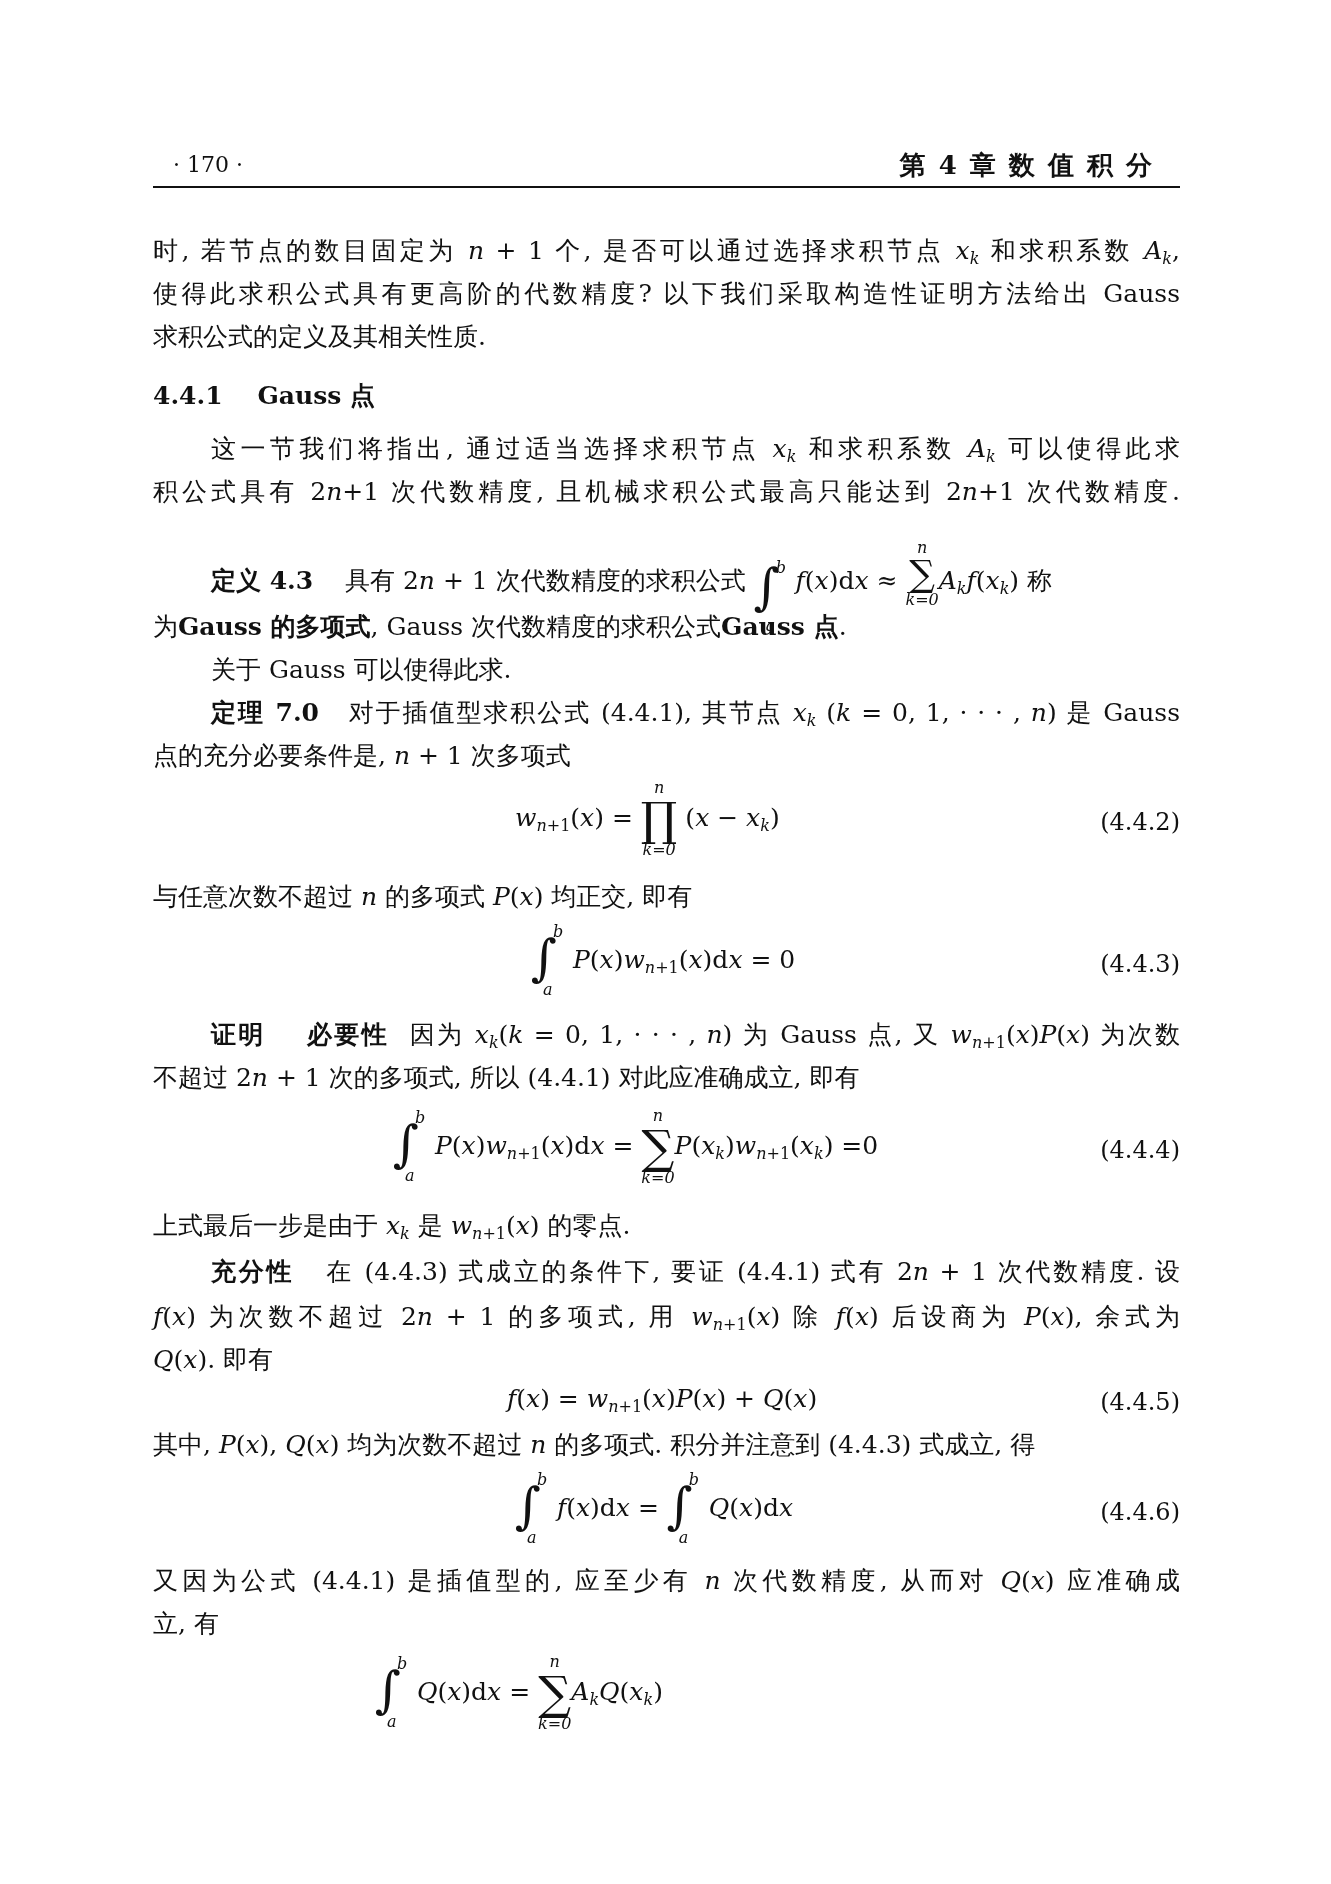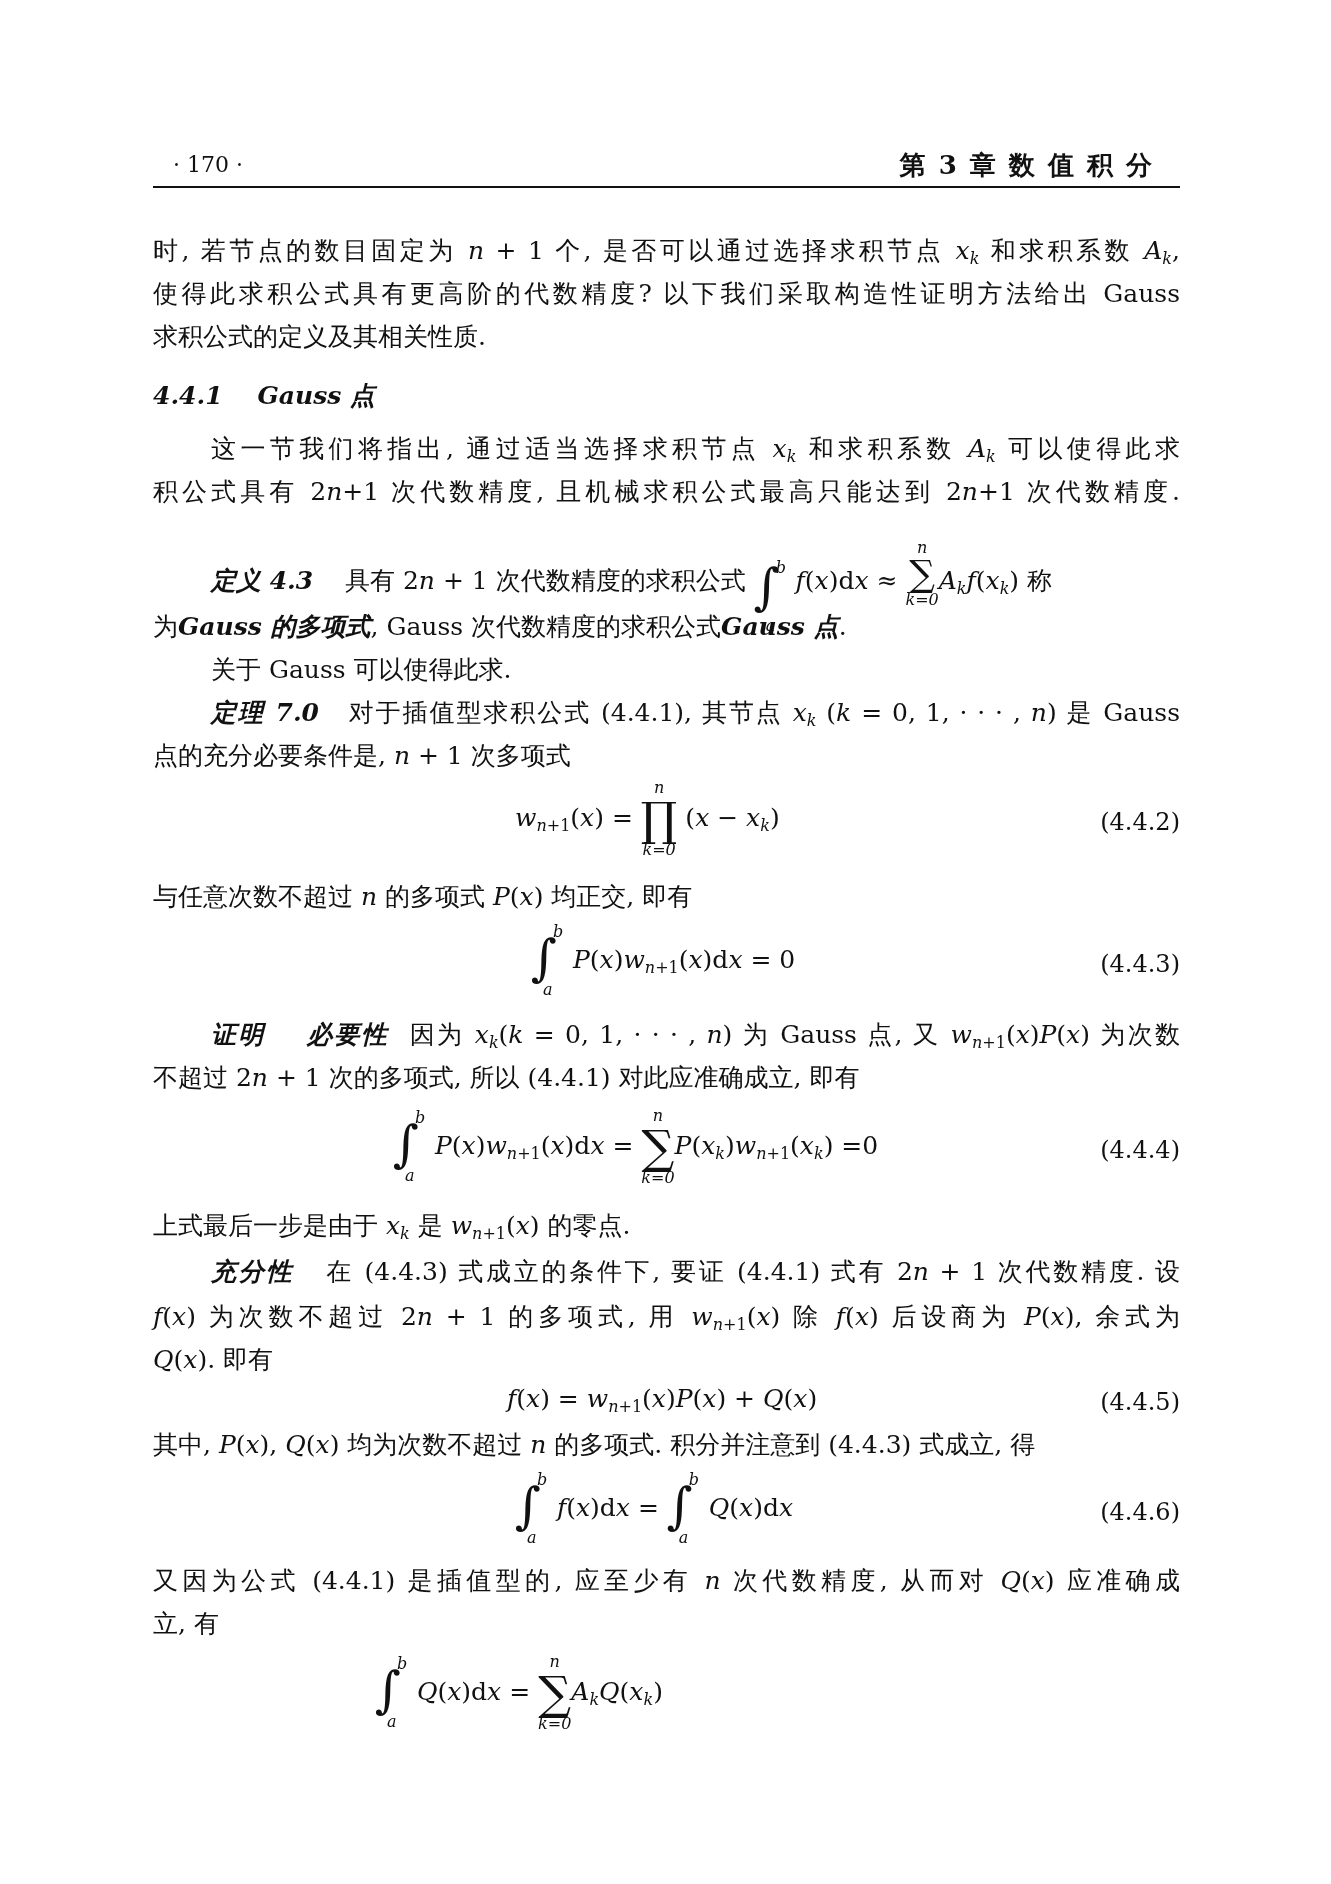--- a/index.html
+++ b/index.html
@@ -15,21 +15,21 @@
   .page-num { position: absolute; left: 20px; top: 4px; font-size: 22px; }
   .chapter { position: absolute; right: 26px; top: 0; font-size: 26px; font-weight: bold; letter-spacing: 2px; }
   .rule { position: absolute; left: 0; top: 186px; width: 1027px; height: 2px; background: #111; }
 
   .line {
     position: absolute; left: 0; width: 1027px; font-size: 25px; line-height: 34px;
     white-space: nowrap;
   }
   .indent { left: 58px; width: 969px; }
   .justify { text-align: justify; text-align-last: justify; }
-  .b { font-weight: bold; font-style: italic; }
+  .b { font-weight: bold; }
   .m { font-family: "DejaVu Serif", "Liberation Serif", serif; font-style: italic; }
   sub { font-size: 16px; vertical-align: -5px; line-height: 0; }
 
   .eq { position: absolute; left: 0; width: 1027px; font-size: 25px; height: 100px; }
   .eq .body { position: absolute; white-space: nowrap; }
   .eq .num { position: absolute; right: 0; font-size: 24px; }
   .big { display: inline-block; position: relative; vertical-align: middle; text-align: center; }
   .big .op { font-size: 46px; line-height: 46px; display: block; }
   .big .lim-top { font-size: 16px; font-style: italic; display: block; line-height: 16px; }
   .big .lim-bot { font-size: 16px; font-style: italic; display: block; line-height: 16px; }
@@ -38,21 +38,21 @@
   .integral .ub { position: absolute; left: 22px; top: -4px; font-size: 16px; font-style: italic; }
   .integral .lb { position: absolute; left: 12px; top: 54px; font-size: 16px; font-style: italic; }
 </style>
 </head>
 <body>
 
 <div class="page">
 
   <div class="header">
     <span class="page-num">· 170 ·</span>
-    <span class="chapter">第 3 章   数 值 积 分</span>
+    <span class="chapter">第 4 章   数 值 积 分</span>
   </div>
   <div class="rule"></div>
 
   <div class="line justify" style="top:234px">时, 若节点的数目固定为 <span class="m">n</span> + 1 个, 是否可以通过选择求积节点 <span class="m">x<sub>k</sub></span> 和求积系数 <span class="m">A<sub>k</sub></span>,</div>
   <div class="line justify" style="top:277px">使得此求积公式具有更高阶的代数精度? 以下我们采取构造性证明方法给出 Gauss</div>
   <div class="line" style="top:320px">求积公式的定义及其相关性质.</div>
 
   <div class="line b" style="top:379px">
     <span>4.4.1</span>&nbsp;&nbsp;&nbsp;
     <span>Gauss 点</span>

